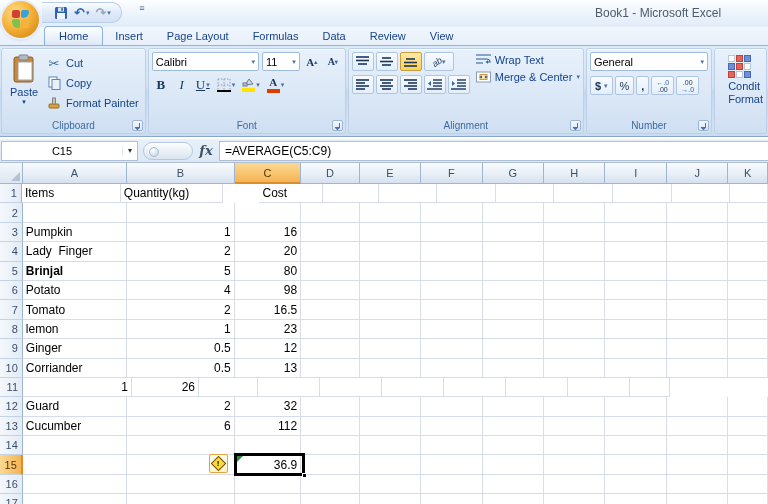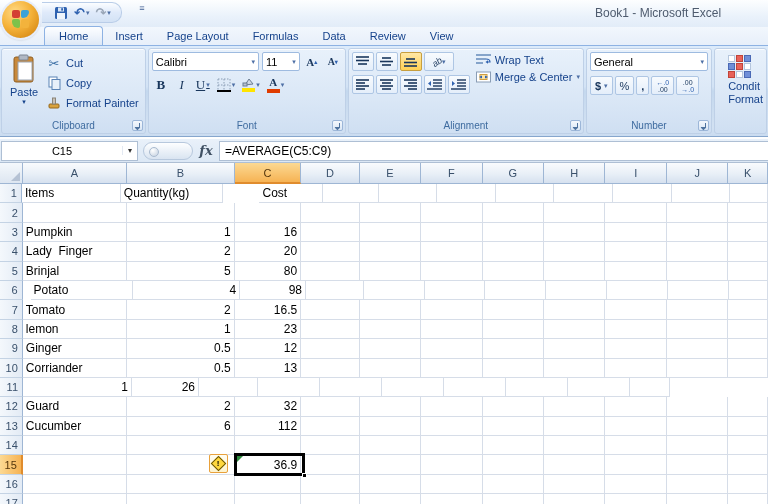--- a/index.html
+++ b/index.html
@@ -585,35 +585,35 @@
           <div class="cell" style="width: 62px;"></div>
           <div class="cell" style="width: 62px;"></div>
           <div class="cell" style="width: 62px;"></div>
           <div class="cell" style="width: 62px;"></div>
           <div class="cell" style="width: 62px;"></div>
           <div class="cell" style="width: 62px;"></div>
           <div class="cell" style="width: 40px;"></div>
         </div>
         <div class="grid-row" style="height: 19.4px;">
           <div class="row-hdr">5</div>
-          <div class="cell" style="width: 105px;">Brinjal</div>
+          <div class="cell" style="width: 105px; font-weight: bold;">Brinjal</div>
           <div class="cell right" style="width: 109px;">5</div>
           <div class="cell right" style="width: 67px;">80</div>
           <div class="cell" style="width: 59px;"></div>
           <div class="cell" style="width: 62px;"></div>
           <div class="cell" style="width: 62px;"></div>
           <div class="cell" style="width: 62px;"></div>
           <div class="cell" style="width: 62px;"></div>
           <div class="cell" style="width: 62px;"></div>
           <div class="cell" style="width: 62px;"></div>
           <div class="cell" style="width: 40px;"></div>
         </div>
         <div class="grid-row" style="height: 19.4px;">
           <div class="row-hdr">6</div>
-          <div class="cell" style="width: 105px; margin-left: 8px;">Potato</div>
+          <div class="cell" style="width: 105px;">Potato</div>
           <div class="cell right" style="width: 109px;">4</div>
           <div class="cell right" style="width: 67px;">98</div>
           <div class="cell" style="width: 59px;"></div>
           <div class="cell" style="width: 62px;"></div>
           <div class="cell" style="width: 62px;"></div>
           <div class="cell" style="width: 62px;"></div>
           <div class="cell" style="width: 62px;"></div>
           <div class="cell" style="width: 62px;"></div>
           <div class="cell" style="width: 62px;"></div>
           <div class="cell" style="width: 40px;"></div>

